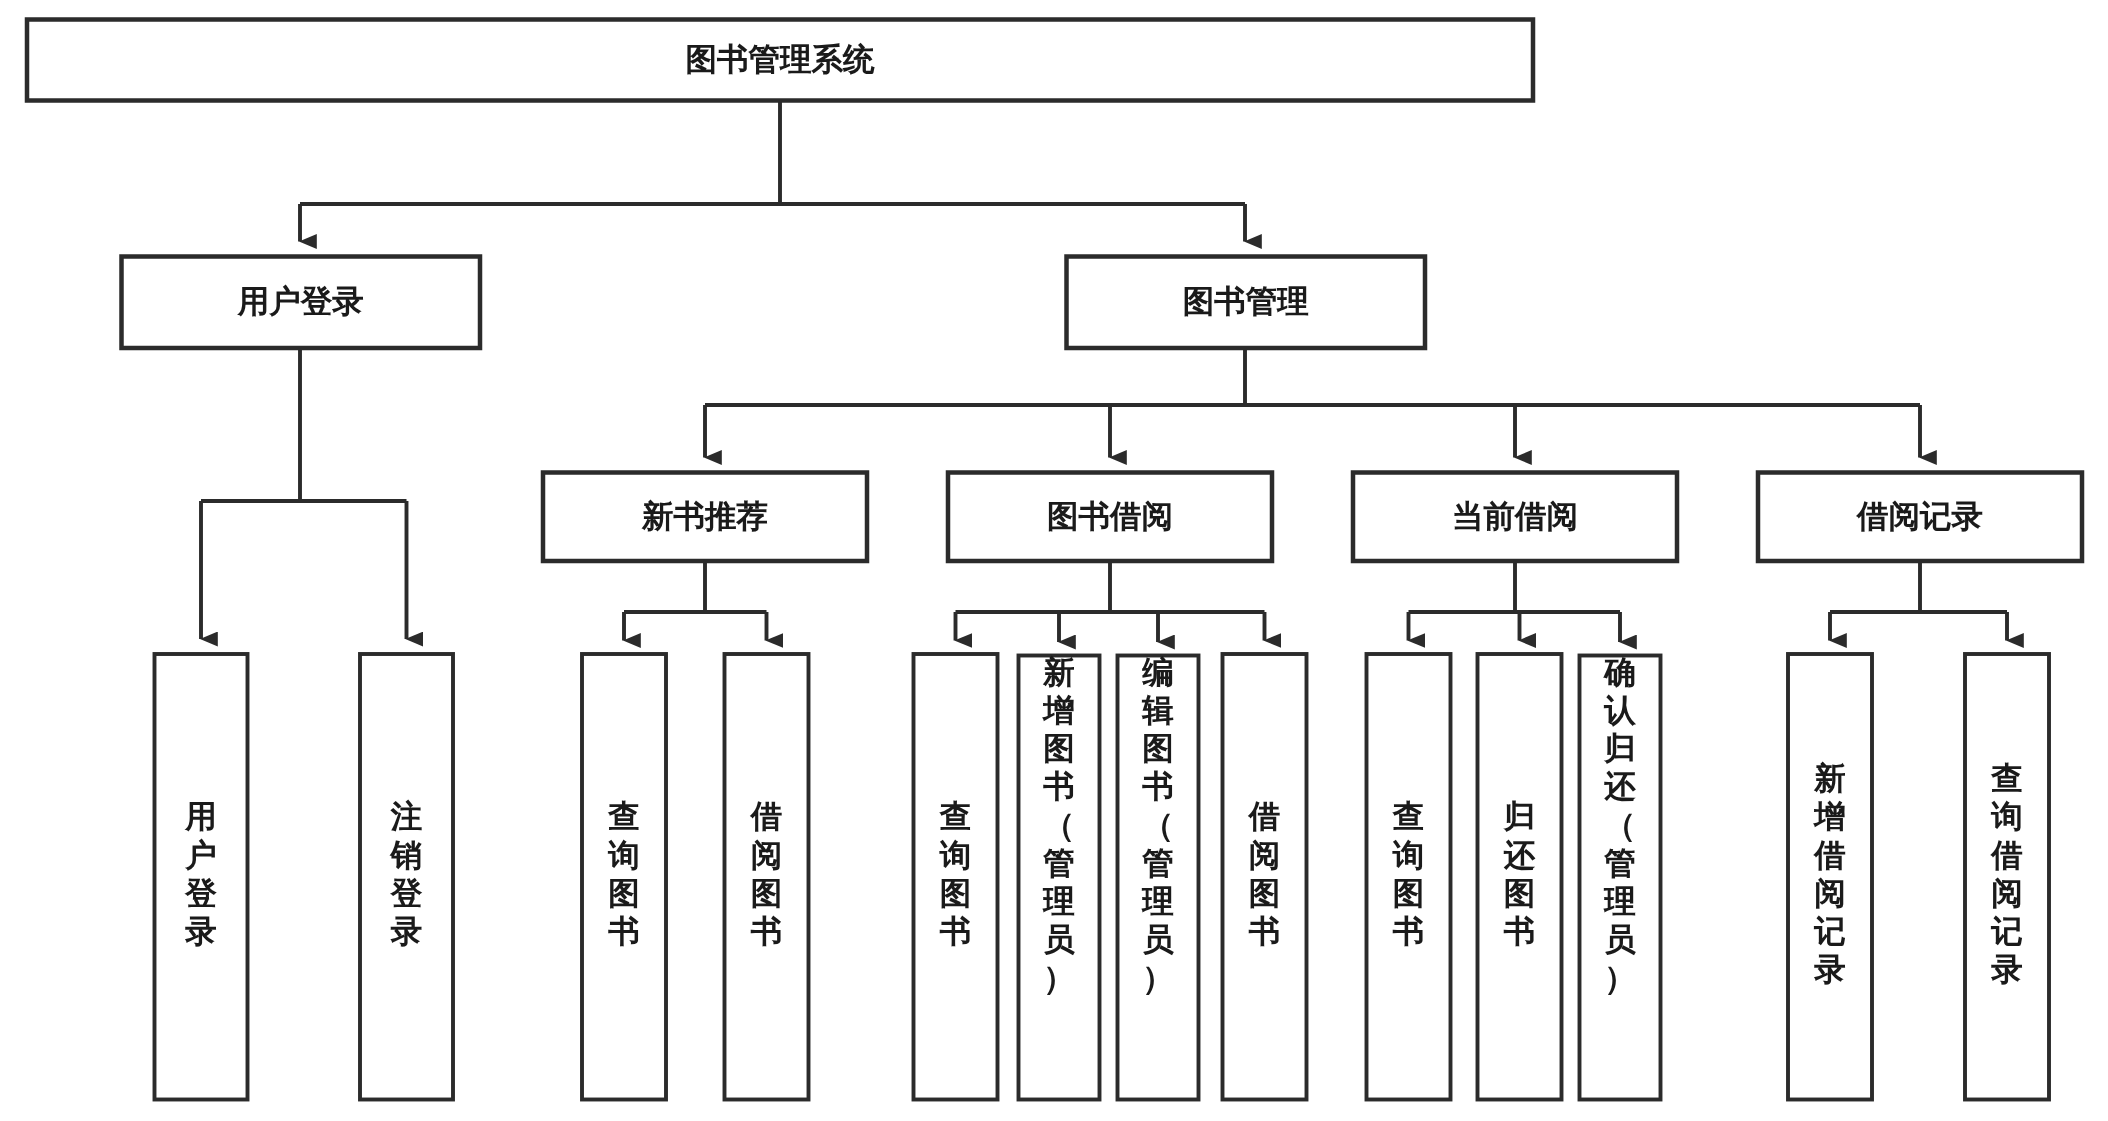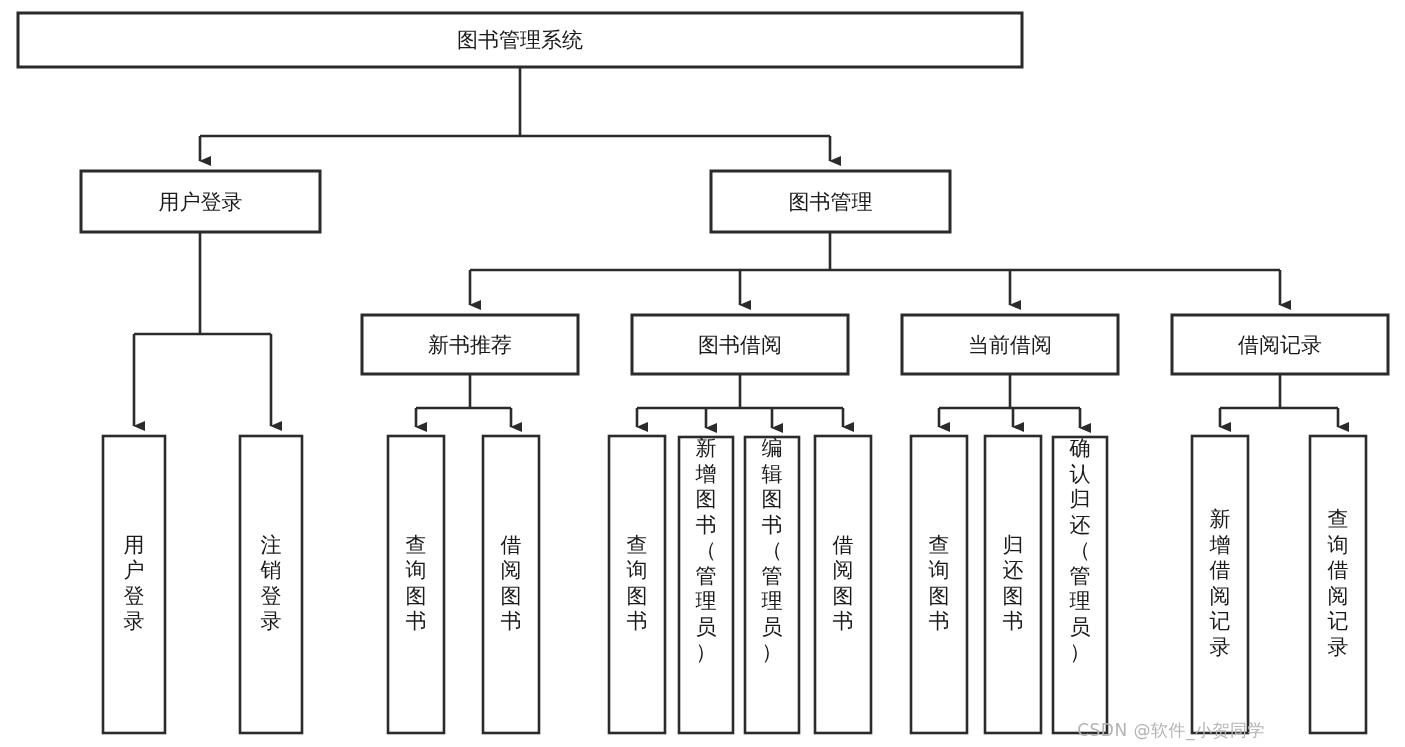--- a/index.html
+++ b/index.html
@@ -11,20 +11,21 @@
     width: 1405px;
     height: 747px;
     font-family: "DejaVu Sans", "Liberation Sans", sans-serif;
     overflow: hidden;
     position: relative;
   }
   #diagram-root {
     position: relative;
     width: 1279px;
     height: 747px;
+    font-weight: bold;
   }
   svg#flowchart {
     position: absolute;
     top: 0;
     left: 0;
     width: 1405px;
     height: 747px;
   }
   .node-box {
     fill: #ffffff;
@@ -205,14 +206,13 @@
           <rect x="1192" y="436" width="56" height="297" class="node-box-thin"></rect>
           <text x="1220" y="526" class="node-label-v"><tspan x="1220" dy="0">新</tspan><tspan x="1220" dy="25.5">增</tspan><tspan x="1220" dy="25.5">借</tspan><tspan x="1220" dy="25.5">阅</tspan><tspan x="1220" dy="25.5">记</tspan><tspan x="1220" dy="25.5">录</tspan></text>
         </g>
         <g>
           <rect x="1310" y="436" width="56" height="297" class="node-box-thin"></rect>
           <text x="1338" y="526" class="node-label-v"><tspan x="1338" dy="0">查</tspan><tspan x="1338" dy="25.5">询</tspan><tspan x="1338" dy="25.5">借</tspan><tspan x="1338" dy="25.5">阅</tspan><tspan x="1338" dy="25.5">记</tspan><tspan x="1338" dy="25.5">录</tspan></text>
         </g>
       </g>
   </svg>
 
-  <div class="watermark">CSDN @软件_小贺同学</div>
 </div>
 
 </body></html>

